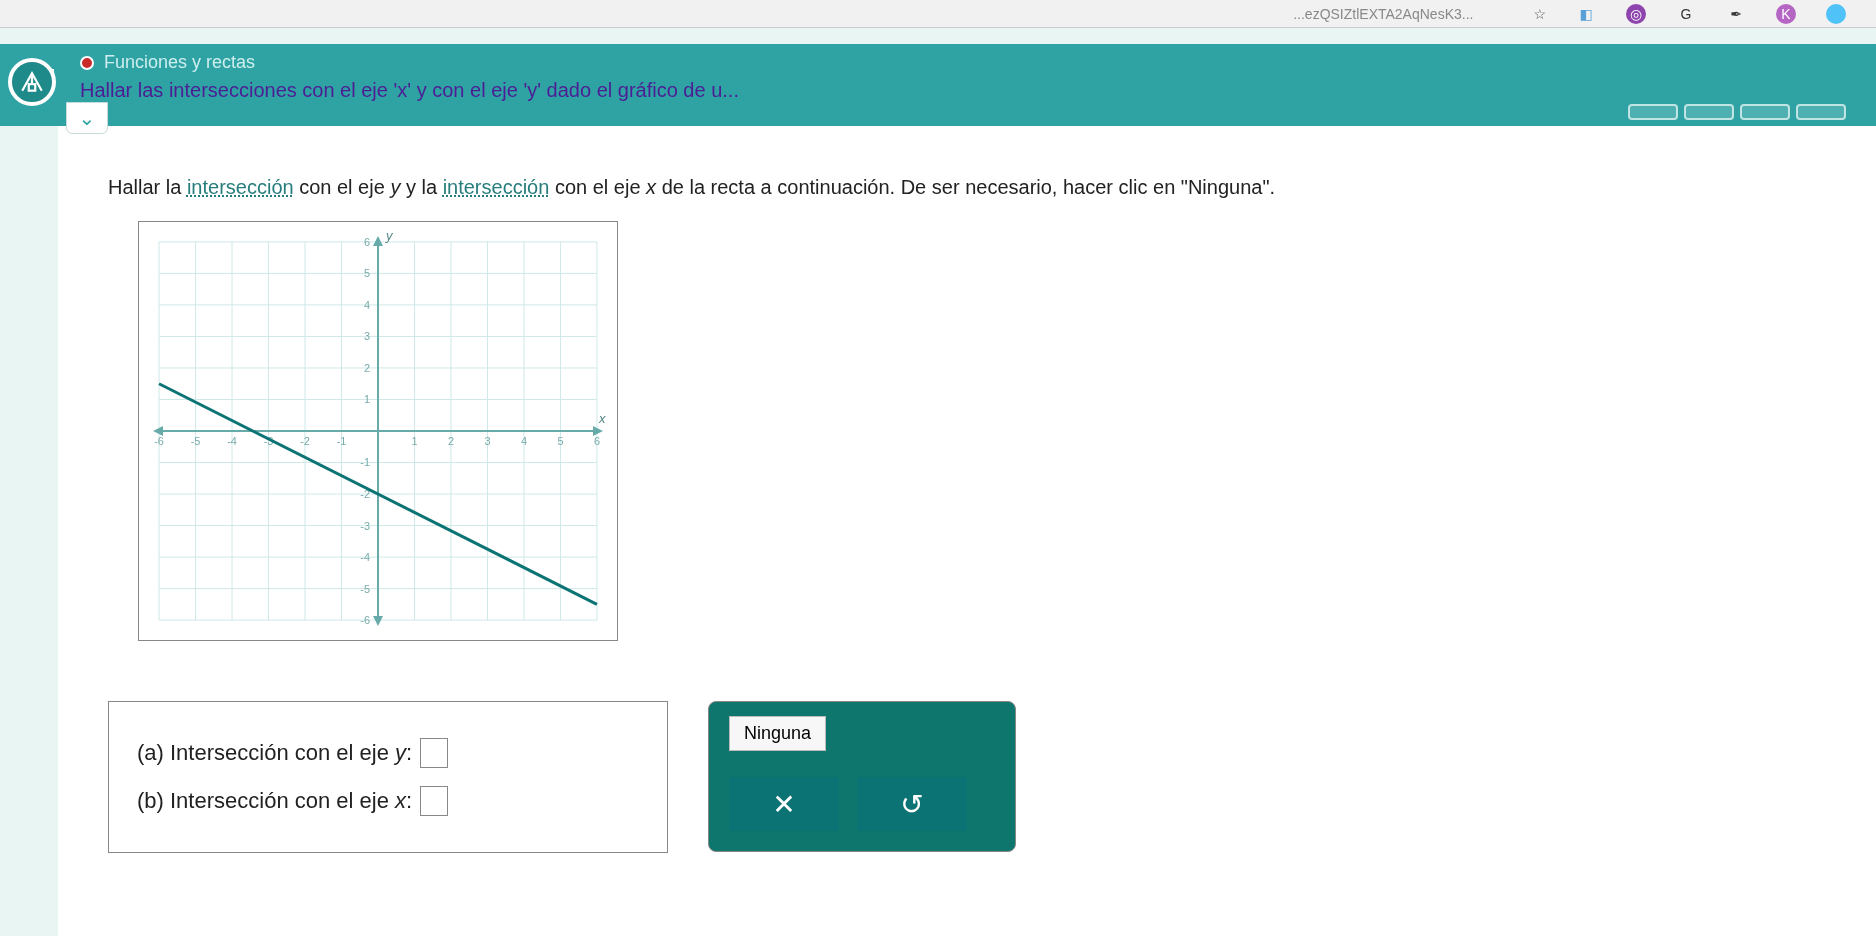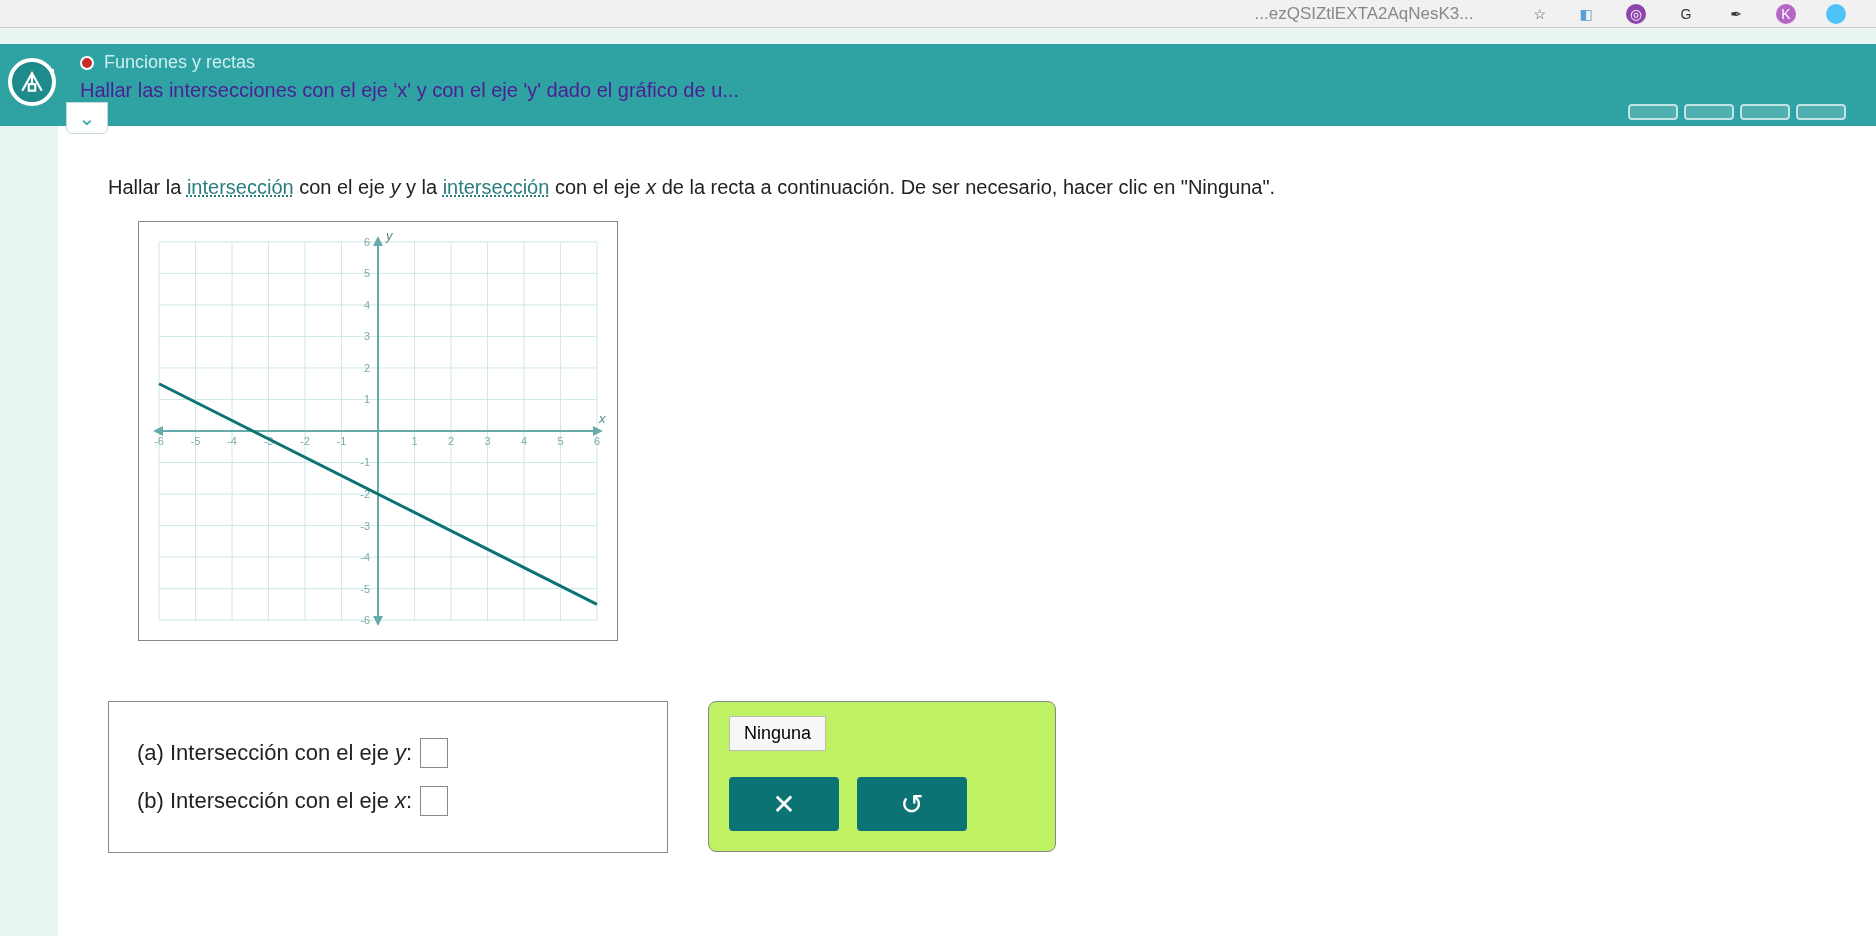--- a/index.html
+++ b/index.html
@@ -21,21 +21,21 @@
     gap: 30px;
     color: #555;
     font-size: 14px;
     border-bottom: 1px solid #ccc;
   }
   .browser-url {
     flex: 1;
     text-align: right;
     padding-right: 30px;
     color: #888;
-    font-size: 17px;
+    font-size: 14px;
   }
   .ext-icon {
     width: 20px; height: 20px;
     display: flex; align-items:center; justify-content:center;
     border-radius: 50%;
     font-size: 14px;
   }
   .topbar {
     background: #2fa3a3;
     color: #fff;
@@ -140,22 +140,22 @@
   }
   .inp {
     width: 28px; height: 30px;
     border:1px solid #888;
     display:inline-block;
   }
   .tool-box {
     border:1px solid #888;
     border-radius: 8px;
     padding: 14px 20px 20px 20px;
-    background:#bef264;
-    width: 348px;
+    background:#0f766e;
+    width: 308px;
   }
   .ninguna-btn {
     border:1px solid #bbb;
     background:#f7f7f7;
     padding: 6px 14px;
     font-size: 18px;
     cursor:pointer;
     margin-bottom: 26px;
     display:inline-block;
   }

